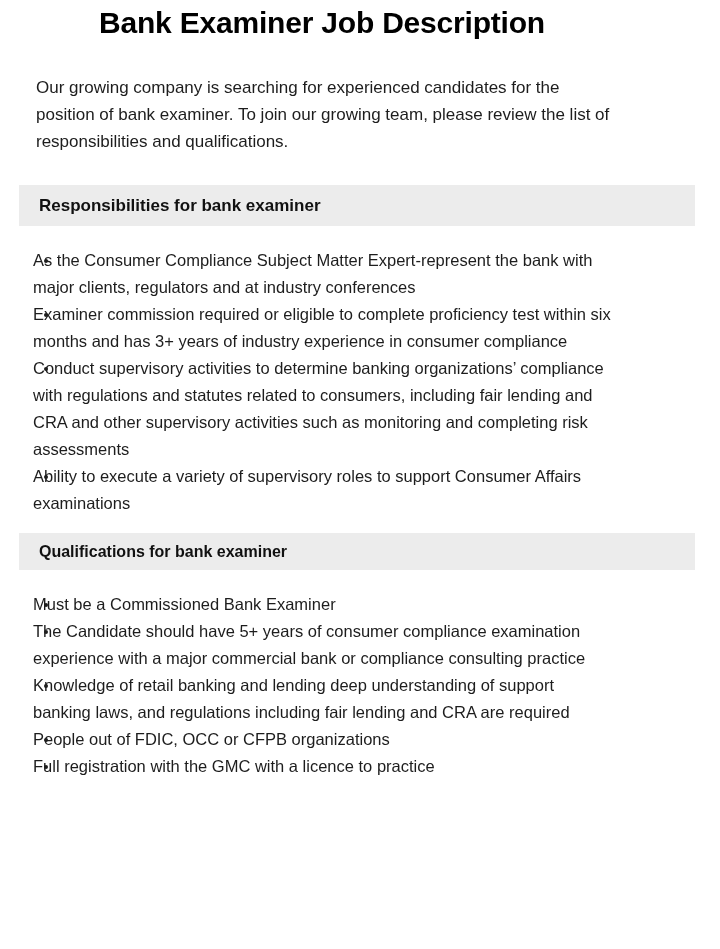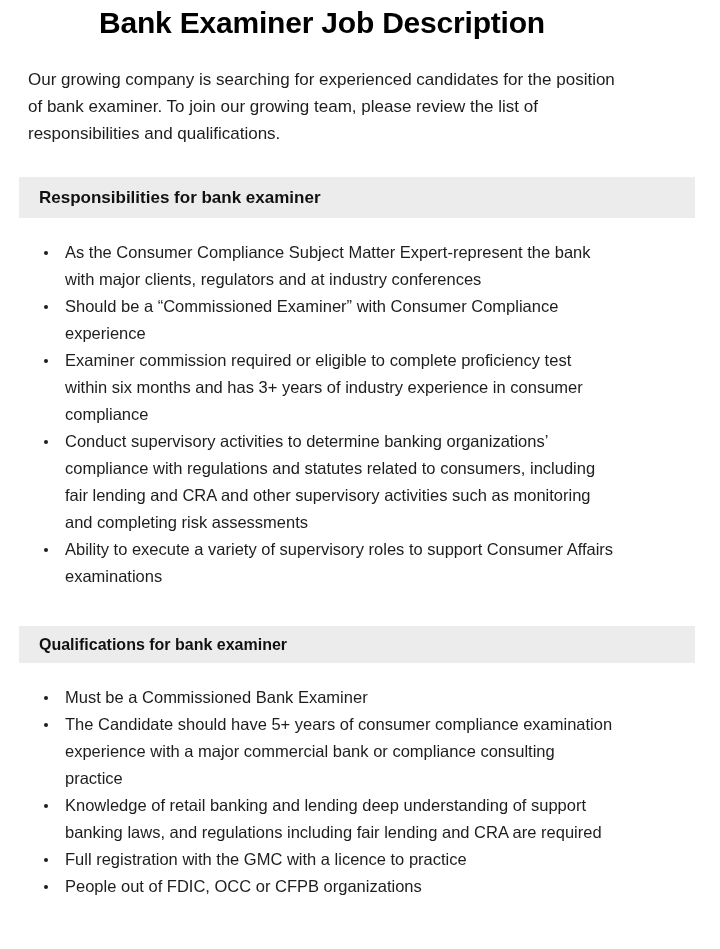--- a/index.html
+++ b/index.html
@@ -28,21 +28,21 @@
     padding: 4px 20px 0 20px;
     text-align: center;
     font-size: 30px;
     line-height: 38px;
     font-weight: bold;
     letter-spacing: -0.2px;
     color: #000000;
   }
 
   .intro {
-    margin: 8px;
+    margin: 16px;
     padding: 16px 18px 0 20px;
     font-size: 17px;
     line-height: 27px;
     color: #1d1d1d;
     font-weight: normal;
   }
 
   .section {
     margin: 0;
     padding: 0;
@@ -68,40 +68,40 @@
     height: 41px;
     padding: 0 10px 0 20px;
     font-size: 17px;
     margin-top: 30px;
   }
 
   .section-header.qualifications {
     height: 37px;
     padding: 0 0 0 20px;
     font-size: 16px;
-    margin-top: 36px;
+    margin-top: 16px;
   }
 
   ul.bullet-list {
     list-style: none;
     margin: 0;
     padding: 0;
   }
 
   ul.bullet-list.responsibilities-list {
     padding-top: 21px;
   }
 
   ul.bullet-list.qualifications-list {
     padding-top: 21px;
   }
 
   ul.bullet-list li {
     position: relative;
-    padding-left: 65px;
+    padding-left: 33px;
     padding-right: 30px;
     font-size: 16.5px;
     line-height: 27px;
     color: #1d1d1d;
     margin: 0;
   }
 
   ul.bullet-list li::before {
     content: "";
     position: absolute;
@@ -121,33 +121,32 @@
   <h1 class="doc-title">Bank Examiner Job Description</h1>
 
   <p class="intro">Our growing company is searching for experienced candidates for the position of bank examiner. To join our growing team, please review the list of responsibilities and qualifications.</p>
 
   <div class="section">
     <div class="section-header-wrap">
       <div class="section-header responsibilities">Responsibilities for bank examiner</div>
     </div>
     <ul class="bullet-list responsibilities-list">
       <li>As the Consumer Compliance Subject Matter Expert-represent the bank with major clients, regulators and at industry conferences</li>
-      <li>Should be a “Commissioned Examiner” with Consumer Compliance experience</li>
       <li>Examiner commission required or eligible to complete proficiency test within six months and has 3+ years of industry experience in consumer compliance</li>
       <li>Conduct supervisory activities to determine banking organizations’ compliance with regulations and statutes related to consumers, including fair lending and CRA and other supervisory activities such as monitoring and completing risk assessments</li>
       <li>Ability to execute a variety of supervisory roles to support Consumer Affairs examinations</li>
     </ul>
   </div>
 
   <div class="section">
     <div class="section-header-wrap">
       <div class="section-header qualifications">Qualifications for bank examiner</div>
     </div>
     <ul class="bullet-list qualifications-list">
       <li>Must be a Commissioned Bank Examiner</li>
       <li>The Candidate should have 5+ years of consumer compliance examination experience with a major commercial bank or compliance consulting practice</li>
       <li>Knowledge of retail banking and lending deep understanding of support banking laws, and regulations including fair lending and CRA are required</li>
+      <li>People out of FDIC, OCC or CFPB organizations</li>
       <li>Full registration with the GMC with a licence to practice</li>
-      <li>People out of FDIC, OCC or CFPB organizations</li>
     </ul>
   </div>
 
 </div>
 
 </body></html>

